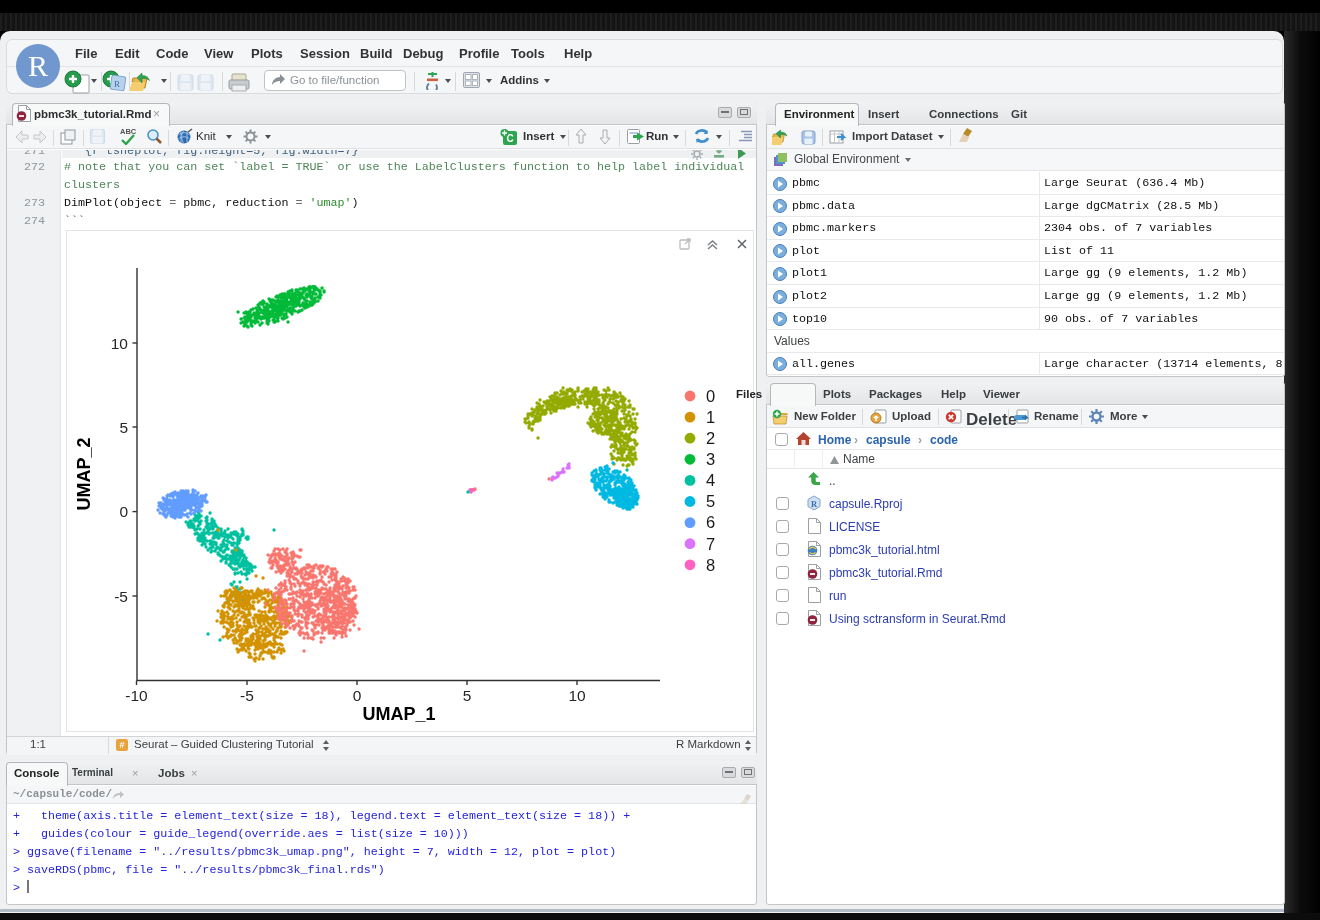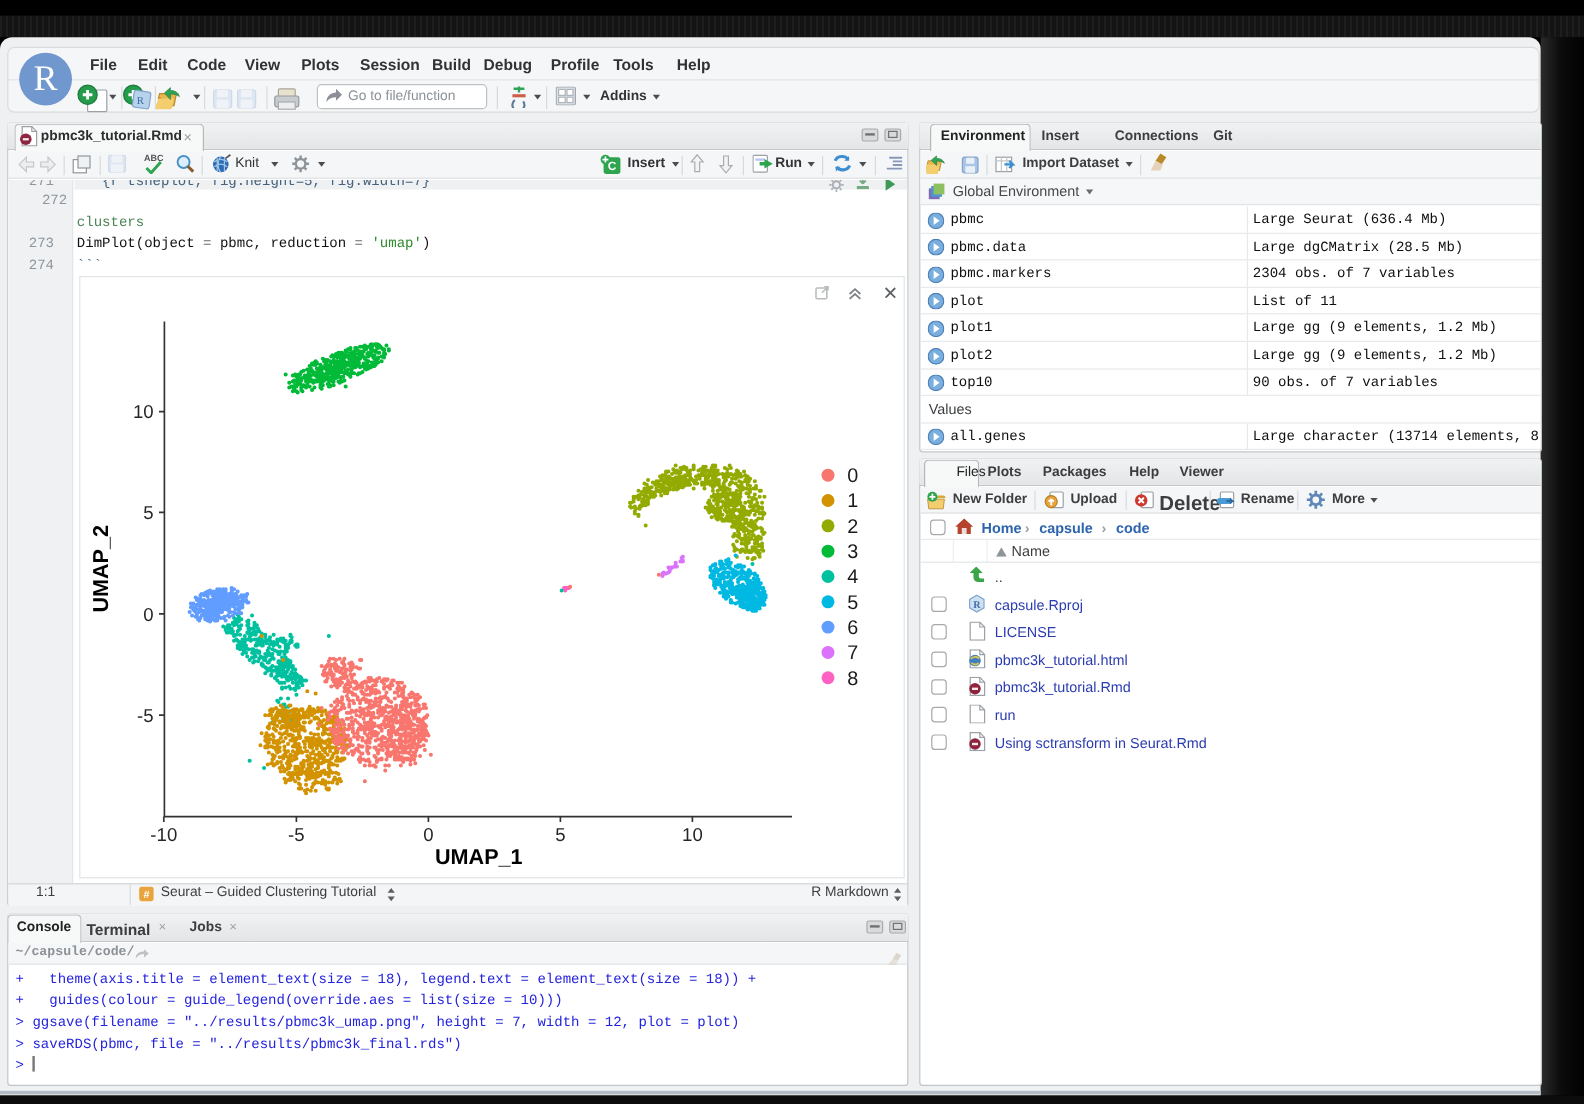--- a/index.html
+++ b/index.html
@@ -176,25 +176,26 @@
 <div class="sep" style="left:729px;top:130px;height:16px"></div>
 <svg class="abs" style="left:738px;top:130px" width="14" height="13">
     <g stroke="#8a96b8" stroke-width="1.6">
       <path d="M3 1.5h11M6 4.5h8M6 7.5h8M1 10.5h13"></path>
     </g>
   </svg>
 <div class="abs" style="left:7px;top:150px;width:749px;height:586px;overflow:hidden;background:#fff">
 <div class="abs" style="left:0;top:0;width:54px;height:586px;background:#eff1f2;border-right:1px solid #e3e5e7"></div>
 <div class="abs" style="left:55px;top:0;width:694px;height:8px;background:#eef0f1"></div>
 <div class="abs mono" style="left:57px;top:-8px;height:18px;line-height:18px;color:#111;white-space:pre"><span style="color:#44627f">```{r tsneplot, fig.height=5, fig.width=7}</span></div>
+<div class="abs mono" style="left:57px;top:8px;height:18px;line-height:18px;color:#111;white-space:pre"><span style="color:#4d8657"># note that you can set `label = TRUE` or use the LabelClusters function to help label individual</span></div>
 <div class="abs mono" style="left:57px;top:26px;height:18px;line-height:18px;color:#111;white-space:pre"><span style="color:#4d8657">clusters</span></div>
 <div class="abs mono" style="left:57px;top:44px;height:18px;line-height:18px;color:#111;white-space:pre">DimPlot(object <span style="color:#6a6e72">=</span> pbmc, reduction <span style="color:#6a6e72">=</span> <span style="color:#2e8b2e">'umap'</span>)</div>
 <div class="abs mono" style="left:57px;top:62px;height:18px;line-height:18px;color:#111;white-space:pre"><span style="color:#44627f">```</span></div>
 <div class="gut mono" style="left:2px;top:-8px;line-height:18px">271</div>
-<div class="gut mono" style="left:13px;top:8px;line-height:18px">272</div>
+<div class="gut mono" style="left:2px;top:8px;line-height:18px">272</div>
 <div class="gut mono" style="left:2px;top:44px;line-height:18px">273</div>
 <div class="gut mono" style="left:2px;top:62px;line-height:18px">274</div>
 
 <svg class="abs" style="left:684px;top:-2px" width="62" height="12">
  <g opacity="0.85">
  <circle cx="6" cy="6" r="3" fill="none" stroke="#9aa2a9" stroke-width="1.6"></circle>
  <g stroke="#9aa2a9" stroke-width="1.4">
           <path d="M6 0v2M6 10v2M0 6h2M10 6h2M1.8 1.8l1.4 1.4M8.8 8.8l1.4 1.4M10.2 1.8L8.8 3.2M3.2 8.8L1.8 10.2"></path>
         </g>
  <path d="M28 0v5m0 0l-2.5-2.5M28 5l2.5-2.5" stroke="#5f9f6f" stroke-width="1.6" fill="none"></path>
@@ -274,21 +275,21 @@
     <path d="M4 0l3 4H1zM4 11L1 7h6z" fill="#5c5f62"></path>
   </svg>
 <div class="abs" style="left:676px;top:738px;font-size:11.5px;color:#3c3f41">R Markdown</div>
 <svg class="abs" style="left:744px;top:740px" width="8" height="11">
     <path d="M4 0l3 4H1zM4 11L1 7h6z" fill="#5c5f62"></path>
   </svg>
 <div class="pane" style="left:6px;top:761px;width:751px;height:144px"></div>
 <div class="tabbar" style="left:6px;top:761px;width:751px;right:auto;height:24px"></div>
 <div class="tab" style="left:6px;top:762px;width:62px;height:24px"></div>
 <div class="abs" style="left:14px;top:767px;font-size:11.5px;font-weight:bold;color:#222">Console</div>
-<div class="abs" style="left:72px;top:767px;font-size:13px;font-weight:bold;color:#3a3d3f">Terminal</div>
+<div class="abs" style="left:72px;top:767px;font-size:10px;font-weight:bold;color:#3a3d3f">Terminal</div>
 <div class="abs" style="left:132px;top:767px;font-size:11px;color:#9a9ea1">×</div>
 <div class="abs" style="left:158px;top:767px;font-size:11.5px;font-weight:bold;color:#3a3d3f">Jobs</div>
 <div class="abs" style="left:191px;top:767px;font-size:11px;color:#9a9ea1">×</div>
 <div class="wbtn" style="left:722px;top:767px"></div>
 <div class="abs" style="left:725px;top:771px;width:8px;height:2px;background:#6f7275"></div>
 <div class="wbtn" style="left:741px;top:767px"></div>
 <div class="abs" style="left:744px;top:769px;width:8px;height:6px;border:1.5px solid #6f7275"></div>
 <div class="abs" style="left:7px;top:786px;width:749px;height:18px;background:#f5f6f7;border-bottom:1px solid #e2e4e6"></div>
 <div class="abs" style="left:13px;top:788px;font-family:'Liberation Mono',monospace;font-size:11px;font-weight:bold;color:#8b9196">~/capsule/code/</div>
 <svg class="abs" style="left:112px;top:790px" width="13" height="10" opacity="0.6">
@@ -402,21 +403,21 @@
 <svg class="abs" style="left:773px;top:357.3px" width="14" height="14">
     <circle cx="7" cy="7" r="6.5" fill="#7aaede" stroke="#4a7fb5"></circle>
     <path d="M5 3.5l5 3.5-5 3.5z" fill="#fff"></path>
   </svg>
 <div class="cell mono" style="left:792px;top:356.8px;width:245px;color:#0f0f0f">all.genes</div>
 <div class="cell mono" style="left:1044px;top:356.8px;width:239px;color:#0f0f0f">Large character (13714 elements, 867.7 Kb)</div>
 <div class="sep" style="left:1039px;top:352.8px;height:22.6px;background:#e7e9ea"></div>
 <div class="pane" style="left:766px;top:382px;width:519px;height:523px"></div>
 <div class="tabbar" style="left:766px;top:382px;width:518px;right:auto"></div>
 <div class="tab" style="left:770px;top:383px;width:46px"></div>
-<div class="abs" style="left:797px;top:388px;font-size:11.5px;font-weight:normal;color:#222">Files</div>
+<div class="abs" style="left:736px;top:388px;font-size:11.5px;font-weight:bold;color:#222">Files</div>
 <div class="abs" style="left:823px;top:388px;font-size:11.5px;font-weight:bold;color:#3a3d3f">Plots</div>
 <div class="abs" style="left:869px;top:388px;font-size:11.5px;font-weight:bold;color:#3a3d3f">Packages</div>
 <div class="abs" style="left:941px;top:388px;font-size:11.5px;font-weight:bold;color:#3a3d3f">Help</div>
 <div class="abs" style="left:983px;top:388px;font-size:11.5px;font-weight:bold;color:#3a3d3f">Viewer</div>
 <div class="toolbar" style="left:767px;top:406px;width:517px;height:22px"></div>
 <svg class="abs" style="left:772px;top:409px" width="17" height="16">
  <path d="M2 7l3-3h9a2 2 0 0 1 2 2H5z" fill="#d9a937"></path>
  <path d="M1 7h14l-1 8H2z" fill="#f3cd6e" stroke="#b98a2a" stroke-width="0.7"></path>
  <circle cx="5" cy="5" r="4.2" fill="#2da44e"></circle>
     <path d="M2.5 5h5M5 2.5v5" stroke="#fff" stroke-width="1.5"></path>

